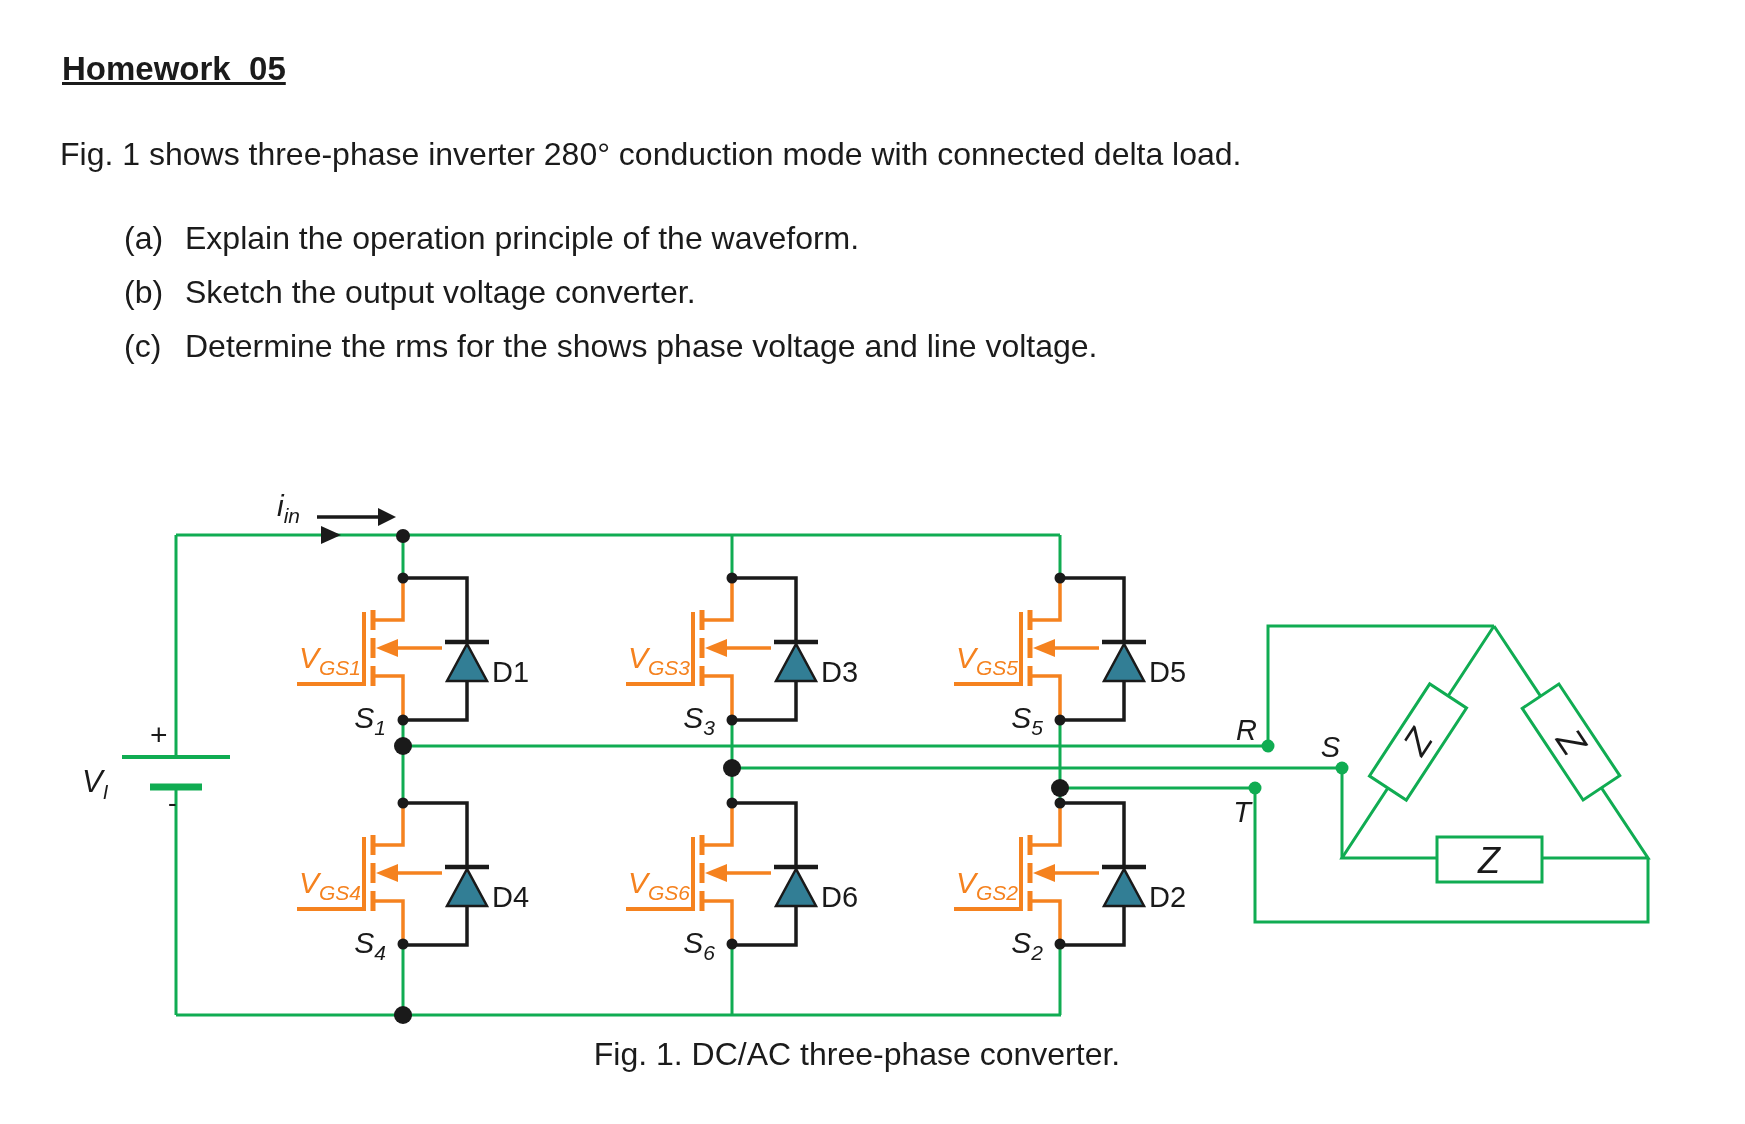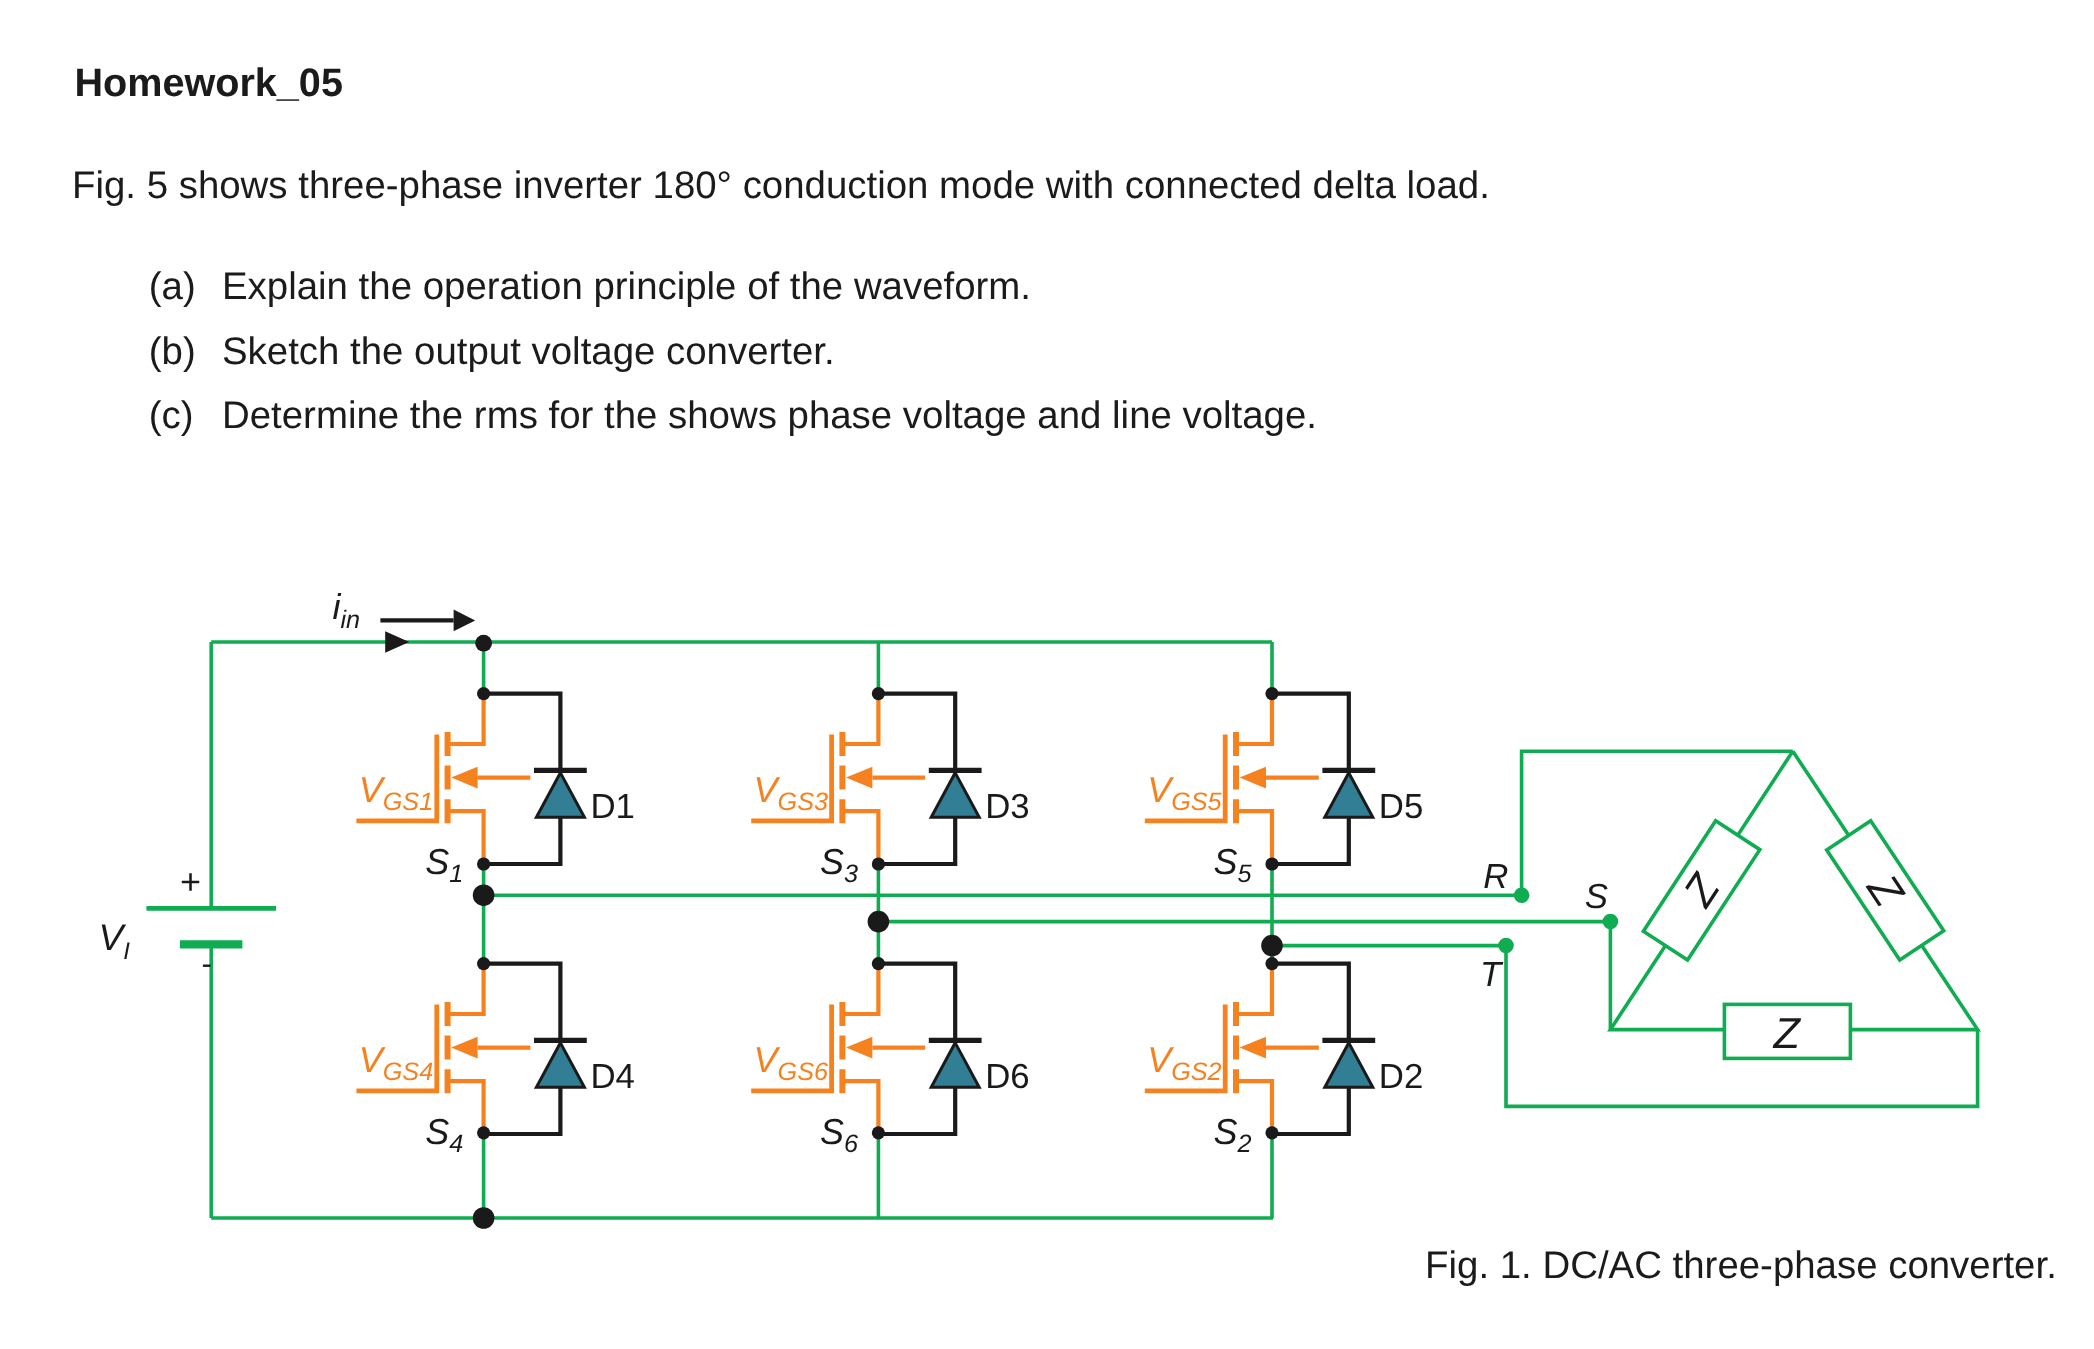--- a/index.html
+++ b/index.html
@@ -6,49 +6,49 @@
   #page{
     position:relative;
     width:1745px;height:1124px;
     background:#ffffff;
     font-family:"Liberation Sans", sans-serif;
     color:#1b1b1b;
     overflow:hidden;
   }
   .doc-title{
     position:absolute;left:62px;top:50px;
-    font-size:33px;font-weight:bold;letter-spacing:0px;
+    font-size:33px;font-weight:bold;letter-spacing:0px;text-decoration:underline;
   }
   .doc-intro{
     position:absolute;left:60px;top:136px;
     font-size:32px;
   }
   .doc-item{
     position:absolute;left:124px;
     font-size:32px;display:flex;
   }
   .doc-item .lbl{display:inline-block;width:61px;}
   #item-a{top:220px;}
   #item-b{top:274px;}
   #item-c{top:328px;}
   .fig-caption{
     position:absolute;left:0;top:1036px;width:1714px;
-    text-align:right;font-size:32px;
+    text-align:center;font-size:32px;
   }
   svg text{font-family:"Liberation Sans", sans-serif;}
   .math{font-style:italic;}
 </style>
 </head>
 <body>
 
 <div id="page">
 
   <div class="doc-title">Homework_05</div>
 
-  <div class="doc-intro">Fig. 5 shows three-phase inverter 180° conduction mode with connected delta load.</div>
+  <div class="doc-intro">Fig. 1 shows three-phase inverter 280° conduction mode with connected delta load.</div>
 
   <div class="doc-item" id="item-a">
     <span class="lbl">(a)</span>
     <span>Explain the operation principle of the waveform.</span>
   </div>
   <div class="doc-item" id="item-b">
     <span class="lbl">(b)</span>
     <span>Sketch the output voltage converter.</span>
   </div>
   <div class="doc-item" id="item-c">

